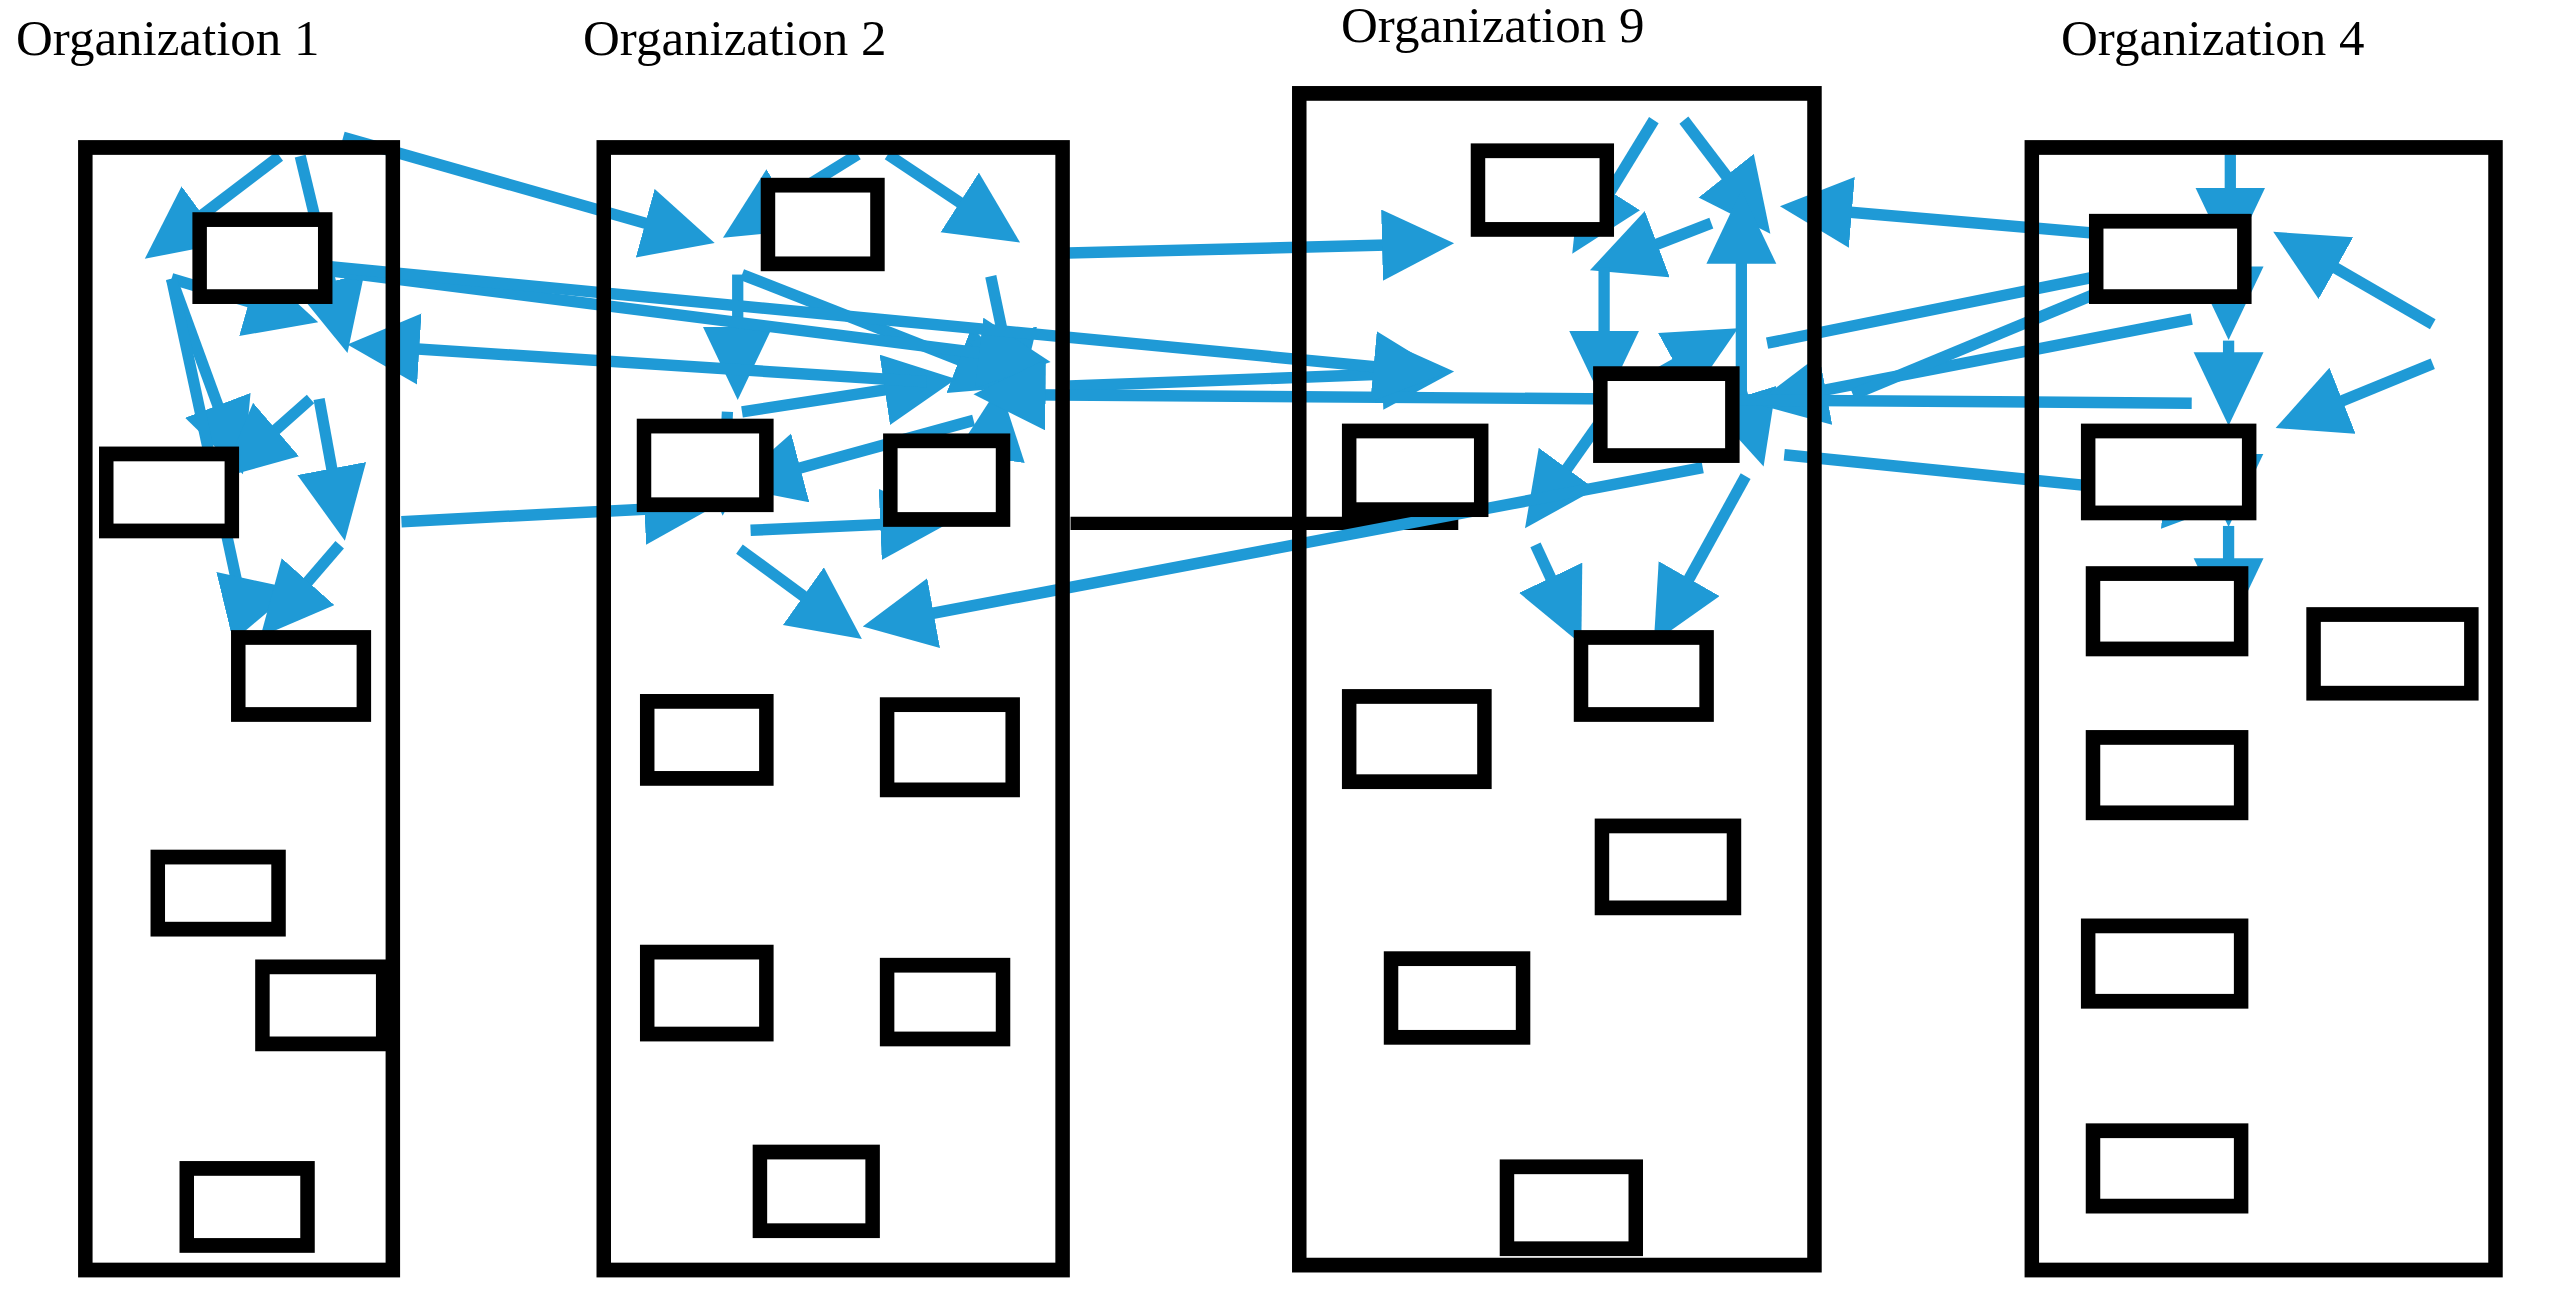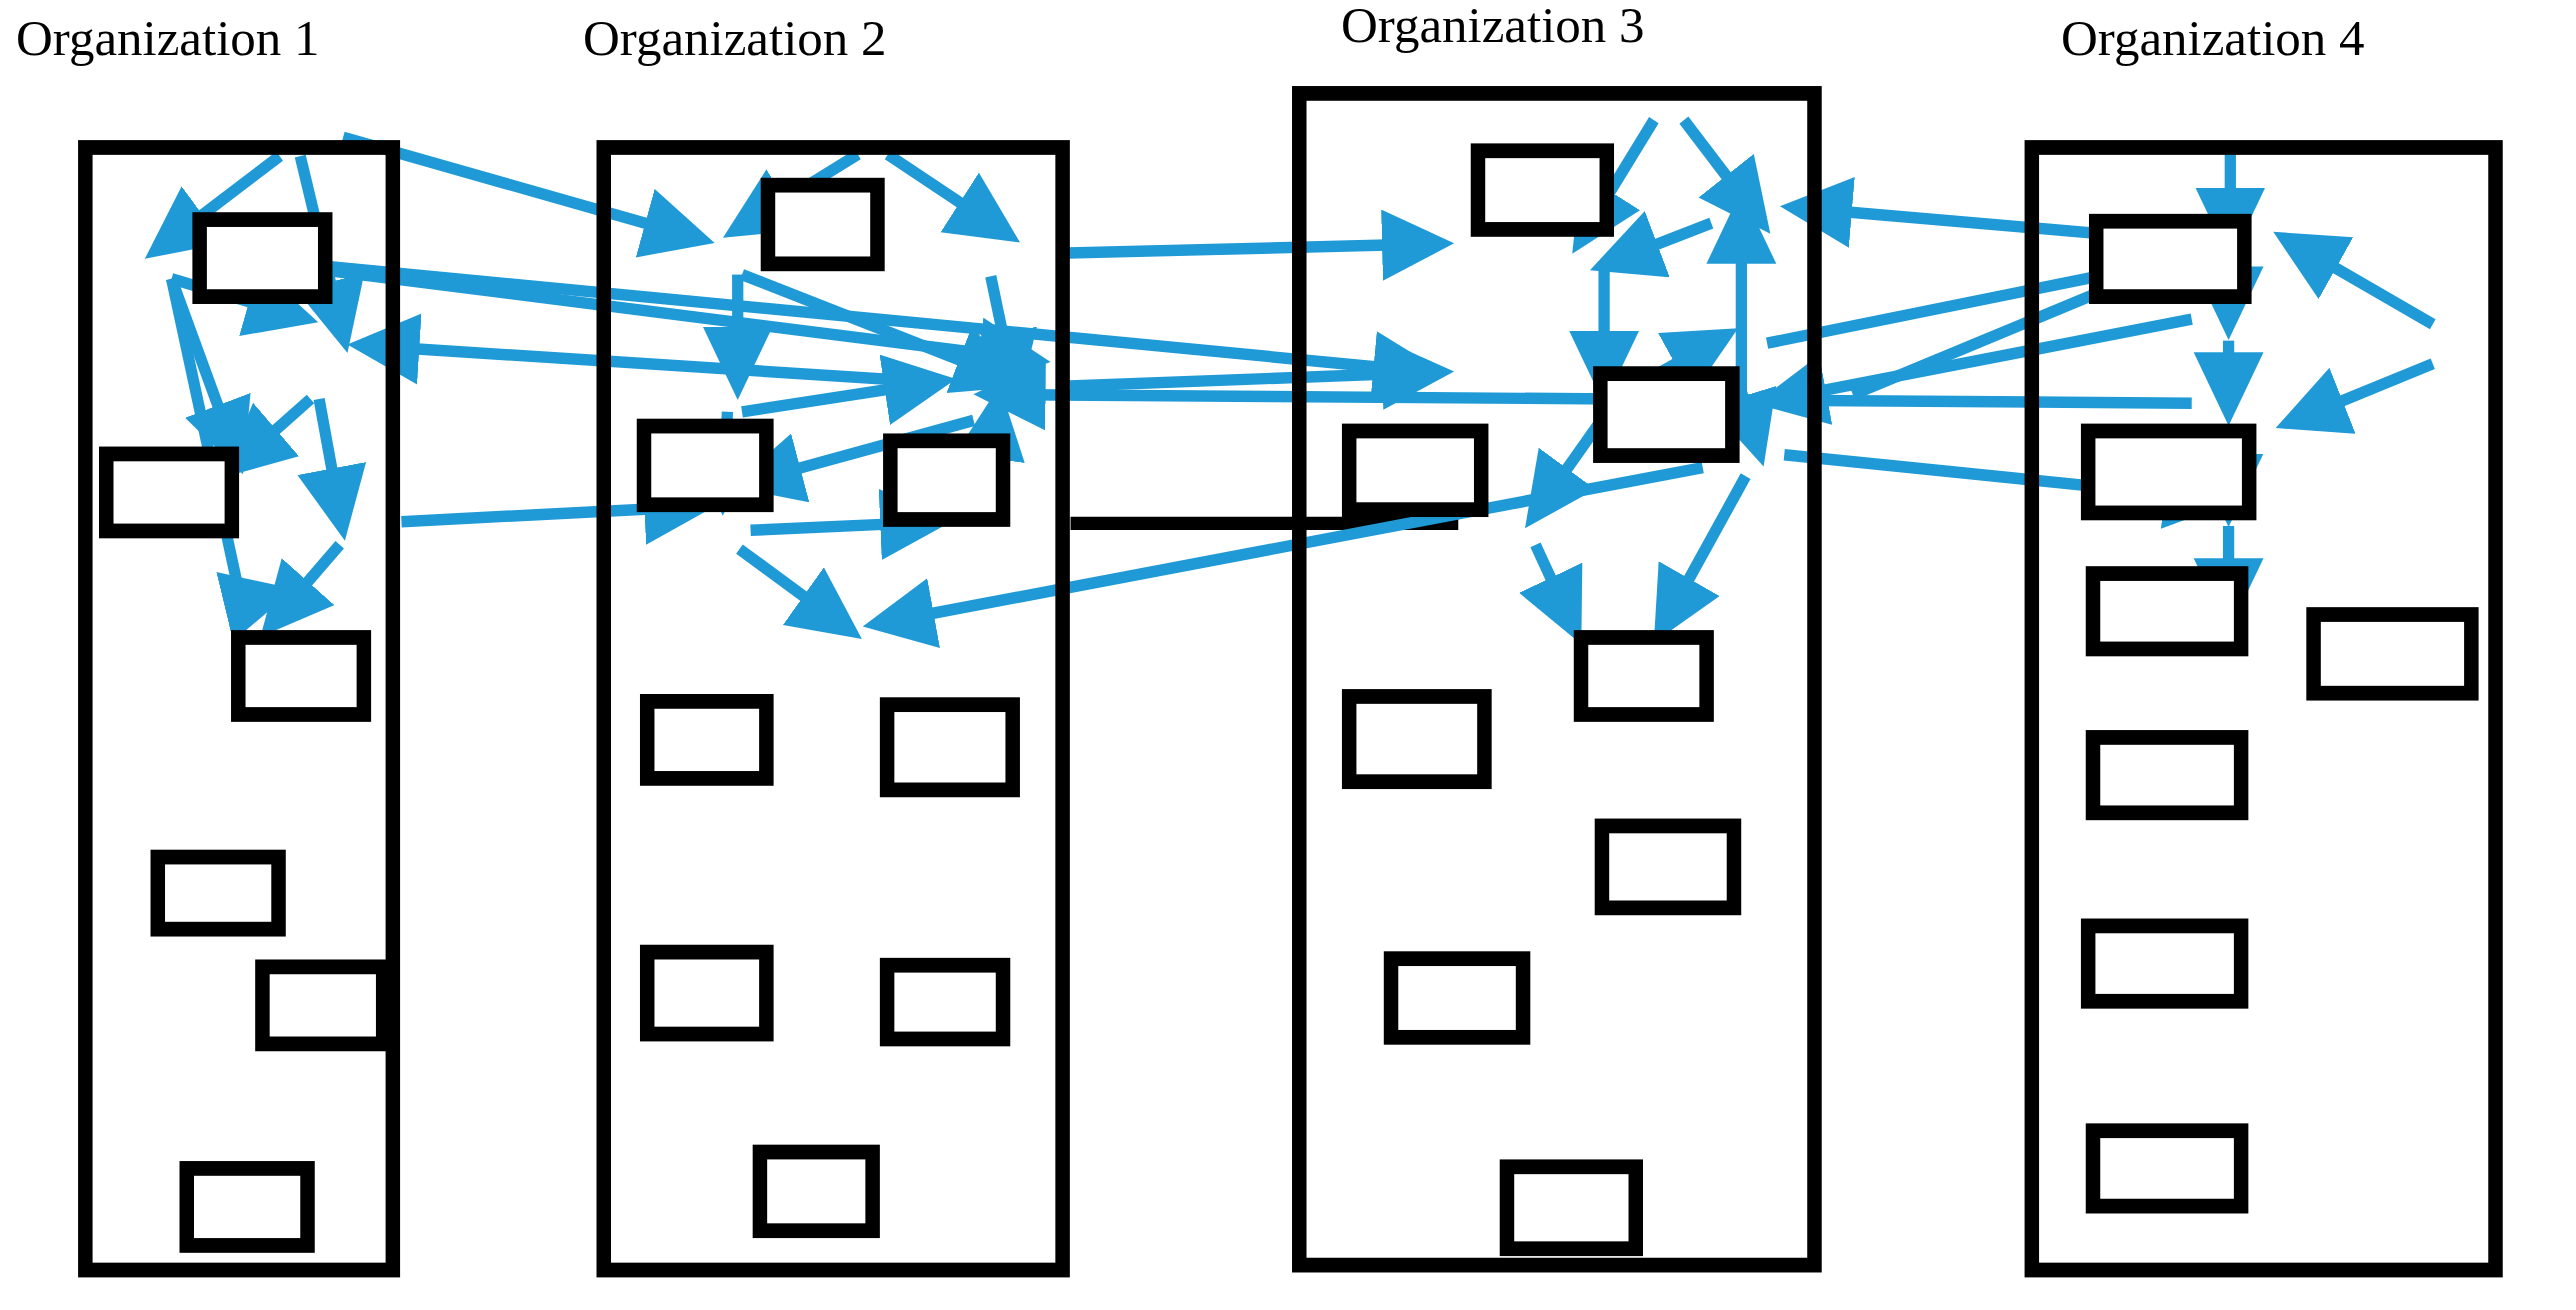--- a/index.html
+++ b/index.html
@@ -57,21 +57,21 @@
     stroke: none;
   }
 </style>
 </head>
 <body>
 
 <div id="canvas">
 
   <div class="org-title" style="left: 16px; top: 13px;">Organization 1</div>
   <div class="org-title" style="left: 583px; top: 13px;">Organization 2</div>
-  <div class="org-title" style="left: 1341px; top: 0px;">Organization 3</div>
+  <div class="org-title" style="left: 1341px; top: 0px;">Organization 9</div>
   <div class="org-title" style="left: 2053px; top: 13px; margin-left: 8px;">Organization 4</div>
 
   <svg class="diagram" viewBox="0 0 1600 800" width="2576" height="1311" preserveAspectRatio="none">
     <defs>
       <marker id="ah" markerWidth="9" markerHeight="9" refX="2.2" refY="3.1" orient="auto" markerUnits="strokeWidth">
         <path d="M0,0 L6.4,3.1 L0,6.2 z" class="arrowhead"></path>
       </marker>
     </defs>
 
     <g>

